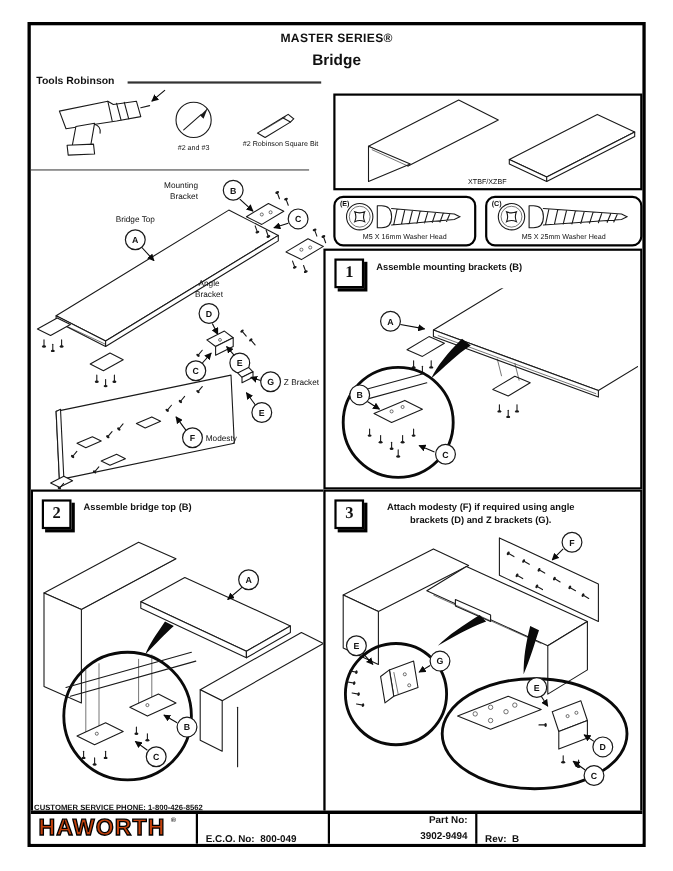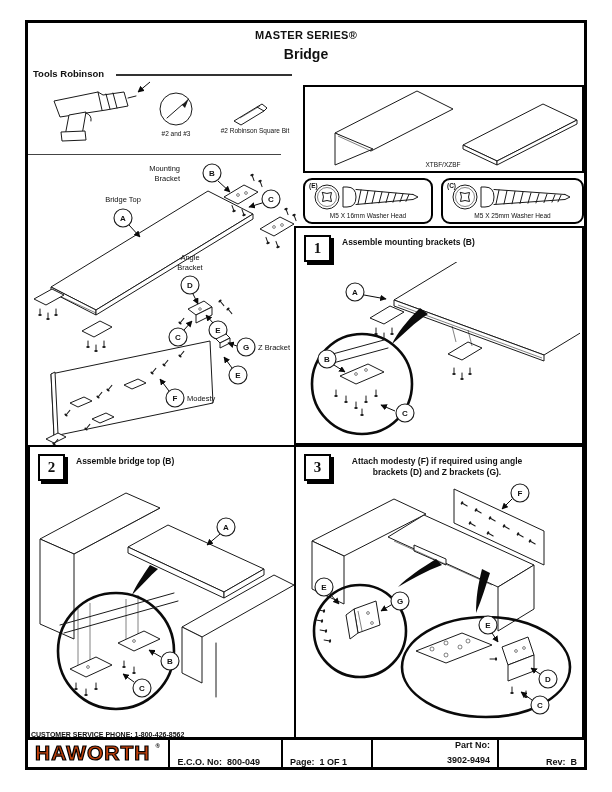--- a/index.html
+++ b/index.html
@@ -34,21 +34,21 @@
   .panel-head{display:flex;gap:11px;padding:7px 8px 0 8px;align-items:flex-start;}
   .stepnum{width:23px;height:23px;border:2px solid #000;box-shadow:3px 3px 0 #000;background:#fff;
            display:flex;align-items:center;justify-content:center;
            font-size:15px;font-weight:700;flex:0 0 auto;font-family:"Liberation Serif",serif;}
   .steptitle{font-size:8.5px;font-weight:700;line-height:1.3;padding-top:2px;max-width:200px;text-align:center;}
   
   .phone{left:3px;bottom:29px;font-size:7px;font-weight:700;text-decoration:underline;}
   .footer{left:0;right:0;bottom:0;height:27px;border-top:3px solid #000;display:flex;background:#fff;}
   .fcell{border-right:2.5px solid #000;display:flex;align-items:flex-end;padding:0 7px;
          font-size:9px;font-weight:700;gap:5px;box-sizing:border-box;}
-  .fcell.last{border-right:none;flex:1;margin-left:40px;}
+  .fcell.last{border-right:none;flex:1;}
   .brand-cell{width:152px;justify-content:flex-start;align-items:flex-start;padding-top:1px;}
   .brand{font-size:21px;font-weight:700;letter-spacing:1px;color:#c2410c;
          -webkit-text-stroke:1.2px #000;line-height:24px;}
   .brand-reg{font-size:6px;color:#000;-webkit-text-stroke:0;vertical-align:top;line-height:10px;}
   .eco-cell{width:120px;} .page-cell{width:96px;} .part-cell{width:134px;flex-direction:column;}
   
   svg{display:block;}
   .f{fill:#fff;stroke:#1a1a1a;stroke-width:1;stroke-linejoin:round;}
   .l{fill:none;stroke:#1a1a1a;stroke-width:1;stroke-linecap:round;}
   .lt{fill:none;stroke:#1a1a1a;stroke-width:.55;}
@@ -517,24 +517,20 @@
   <div class="abs phone">CUSTOMER SERVICE PHONE: 1-800-426-8562</div>
   <div class="abs footer">
     <div class="fcell brand-cell">
       <span class="brand">HAWORTH</span>
       <span class="brand-reg">®</span>
     </div>
     <div class="fcell eco-cell">
       <span>E.C.O. No:</span>
       <span>800-049</span>
     </div>
-    <div class="fcell page-cell">
-      <span>Page:</span>
-      <span>1 OF 1</span>
-    </div>
     <div class="fcell part-cell">
       <span>Part No:</span>
       <span>3902-9494</span>
     </div>
     <div class="fcell last">
       <span>Rev:</span>
       <span>B</span>
     </div>
   </div>
 

